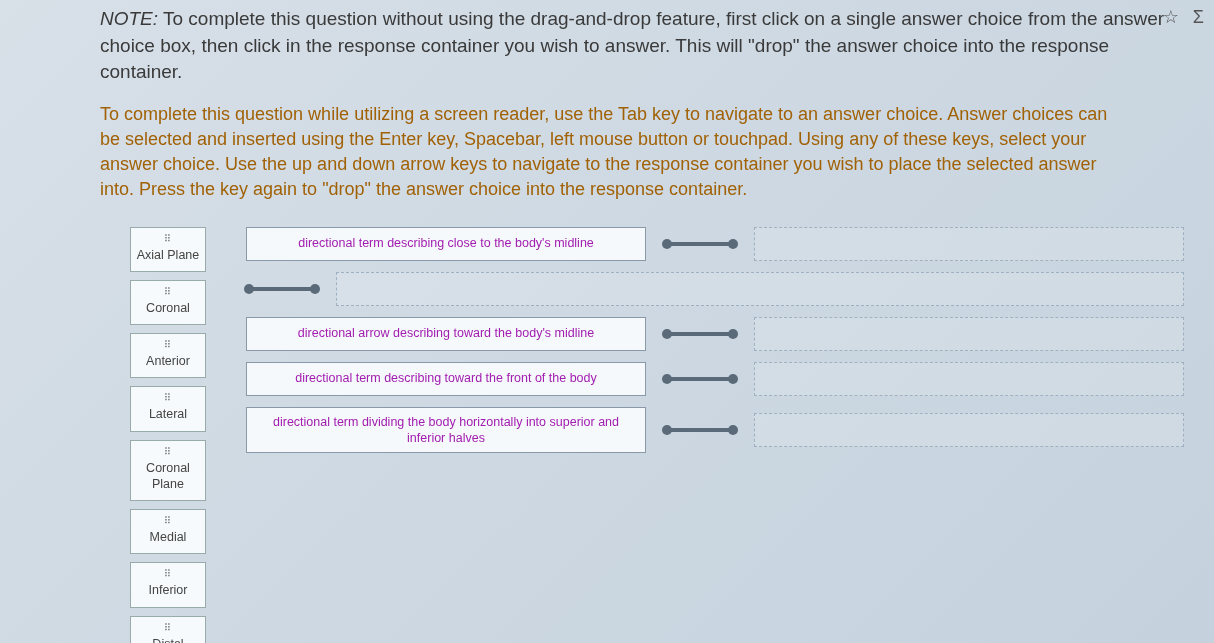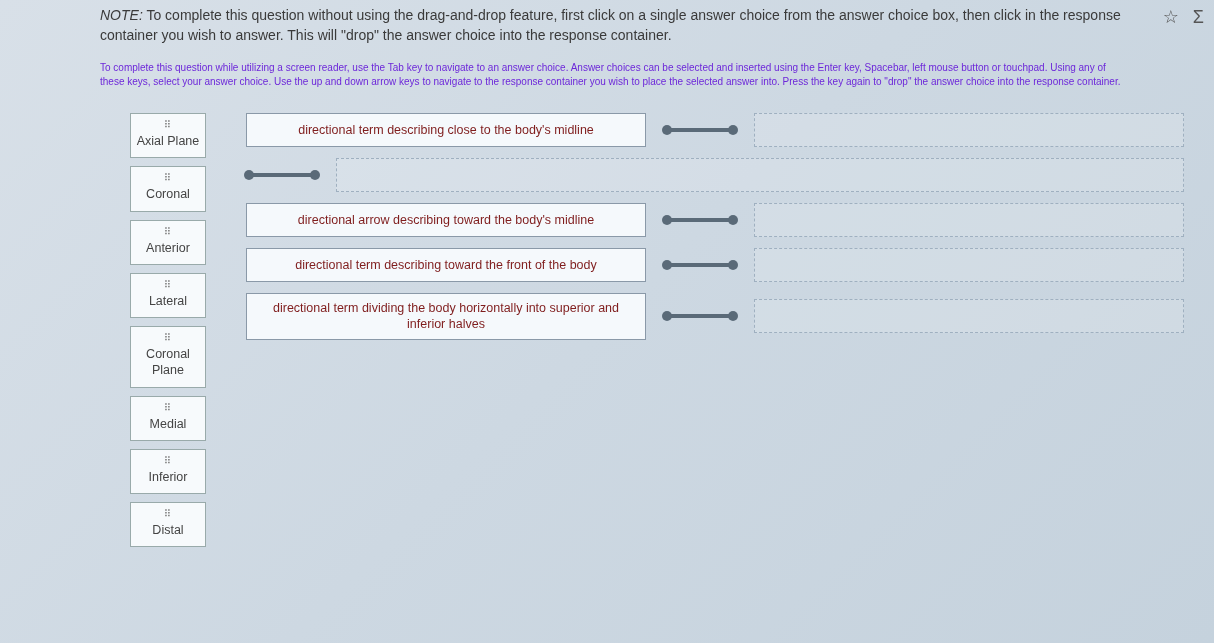--- a/index.html
+++ b/index.html
@@ -21,32 +21,32 @@
     gap: 14px;
     align-items: center;
   }
   .star-icon, .sigma-icon {
     font-size: 18px;
     color: #555;
   }
   .note-block {
     padding: 6px 44px 0 100px;
     line-height: 1.4;
-    font-size: 14px;
+    font-size: 19px;
     color: #3a3a3a;
   }
   .note-label {
     font-style: italic;
     font-weight: 500;
   }
   .instruction-block {
     padding: 16px 90px 0 100px;
     line-height: 1.4;
-    font-size: 10px;
-    color: #6d28d9;
+    font-size: 18px;
+    color: #a16207;
   }
   .content-area {
     display: flex;
     padding: 24px 30px 0 130px;
     gap: 40px;
   }
   .choices-col {
     display: flex;
     flex-direction: column;
     gap: 8px;
@@ -84,21 +84,21 @@
   .definition {
     width: 400px;
     min-height: 34px;
     border: 1px solid #8a99a8;
     background: #f5f9fc;
     display: flex;
     align-items: center;
     justify-content: center;
     text-align: center;
     font-size: 12.5px;
-    color: #7f1d1d;
+    color: #a21caf;
     padding: 6px 10px;
     line-height: 1.3;
   }
   .connector {
     width: 72px;
     height: 4px;
     background: #5a6a78;
     border-radius: 4px;
     position: relative;
     flex-shrink: 0;

